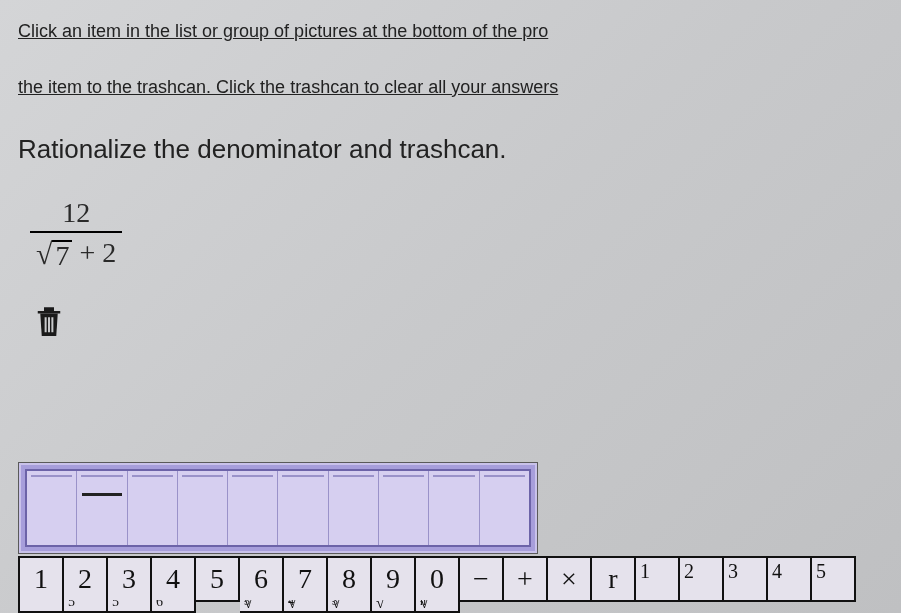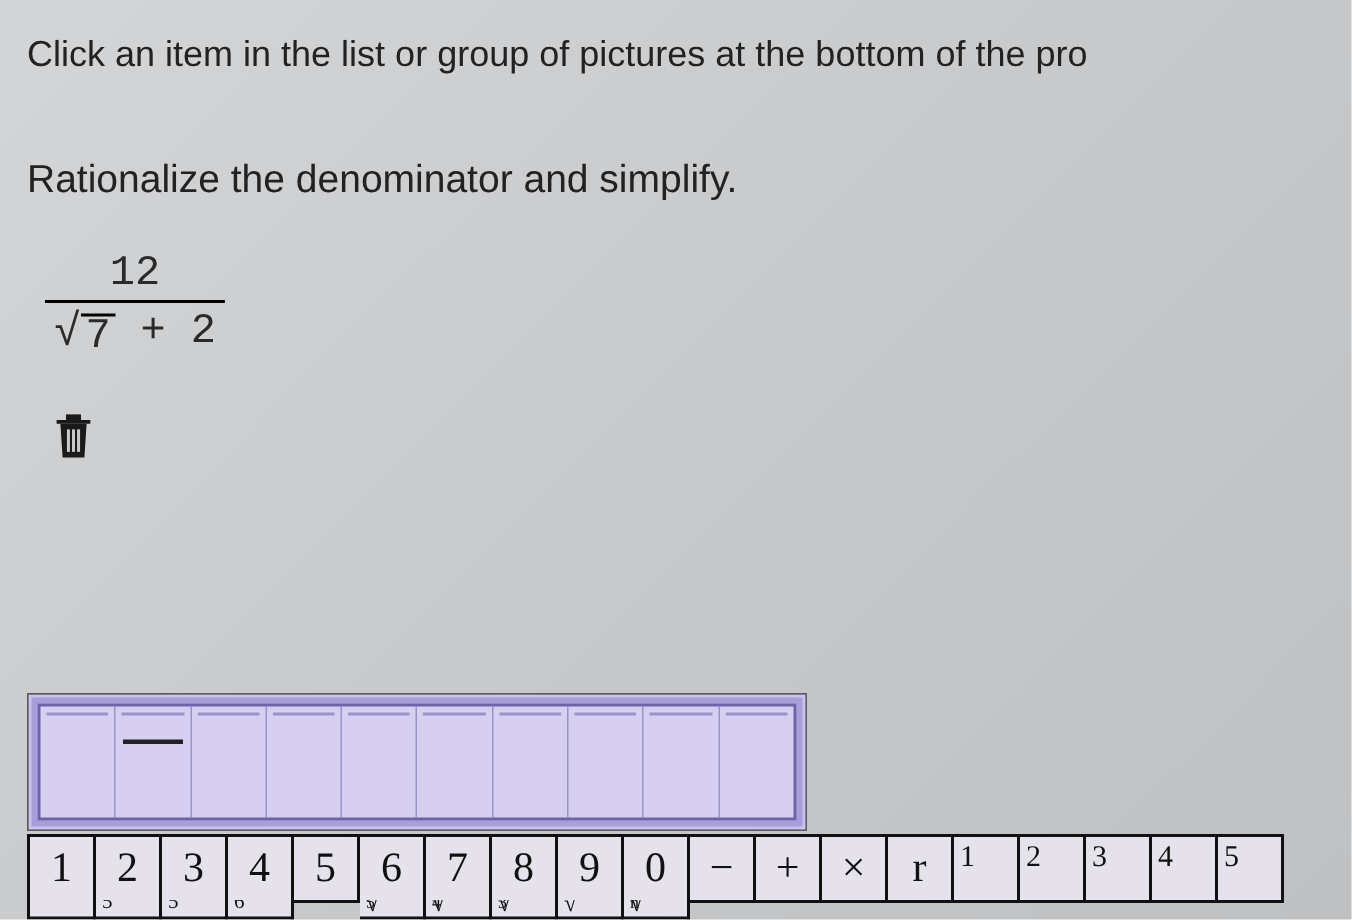--- a/index.html
+++ b/index.html
@@ -11,35 +11,36 @@
     background: linear-gradient(135deg, #d4d5d7 0%, #c8c9cb 50%, #bfc0c2 100%);
     font-family: Arial, Helvetica, sans-serif;
     color: #2a2a2a;
     overflow: hidden;
     position: relative;
   }
   .content {
     padding: 18px 0 0 18px;
   }
   .instructions {
-    font-size: 24px;
+    font-size: 18px;
     line-height: 1.55;
     color: #222;
-    margin-bottom: 12px;
+    margin-bottom: 32px;
     max-width: 900px;
+    text-decoration: underline;
   }
   .prompt {
     font-size: 26px;
     color: #222;
     margin-bottom: 26px;
   }
   .fraction {
     display: inline-block;
     text-align: center;
-    font-family: Liberation Mono, monospace;
+    font-family: Liberation Serif, serif;
     font-size: 28px;
     margin: 6px 0 18px 12px;
   }
   .num { padding: 0 6px 2px 6px; }
   .den {
     border-top: 2px solid #000;
     padding: 4px 6px 0 6px;
     white-space: nowrap;
   }
   .radical {
@@ -175,23 +176,24 @@
     font-size: 12px;
   }
 </style>
 </head>
 <body>
 
 <div class="content">
   <div class="instructions">
     <span>Click an item in the list or group of pictures at the bottom of the pro</span><br>
     <br>
-  </div>
-
-  <div class="prompt">Rationalize the denominator and simplify.</div>
+    <span>the item to the trashcan. Click the trashcan to clear all your answers</span>
+  </div>
+
+  <div class="prompt">Rationalize the denominator and trashcan.</div>
 
   <div class="fraction">
     <div class="num">12</div>
     <div class="den">
       <span class="radical">
         <span class="surd">√</span>
         <span class="radicand">7</span>
       </span><span> + 2</span>
     </div>
   </div>

